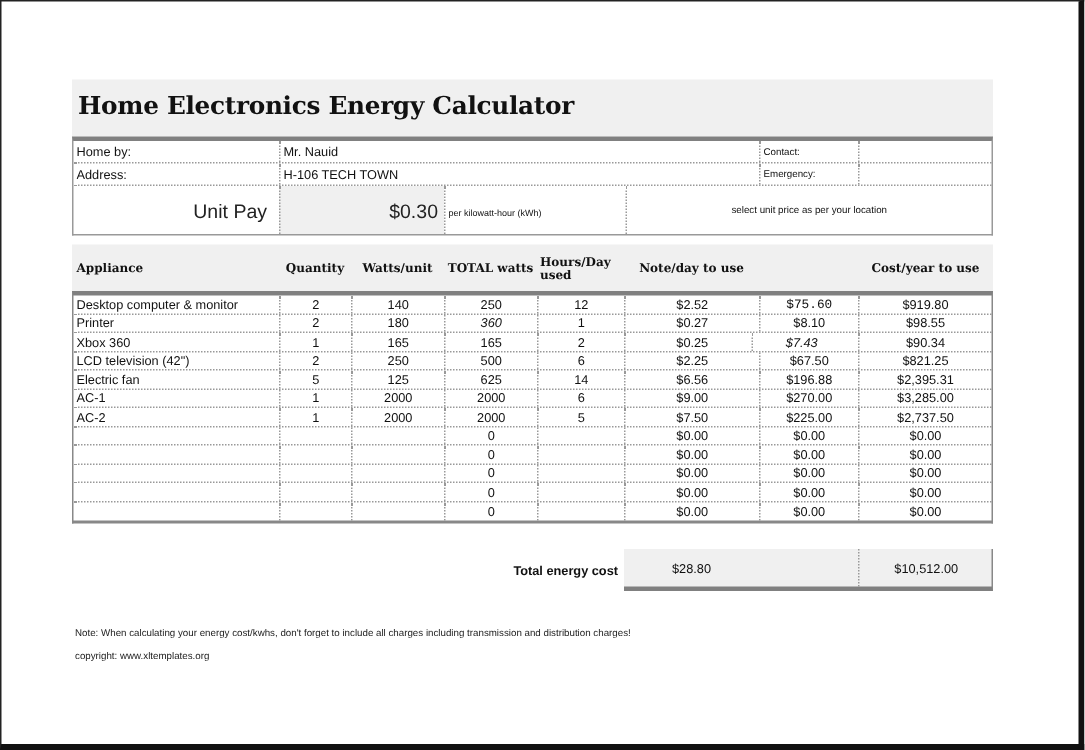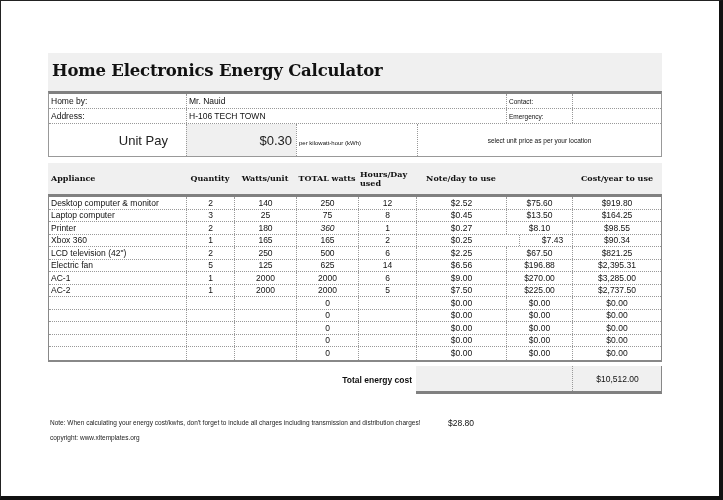--- a/index.html
+++ b/index.html
@@ -85,21 +85,21 @@
     <div class="cell vdot" style="left:457px;width:66px;padding-left:2px;font-size:6.5px;">Contact:</div>
     <div class="cell vdot" style="left:523px;width:89px;padding-left:2px;"></div>
   </div>
   <div class="info-row">
     <div class="cell" style="left:2px;width:136px;">Address:</div>
     <div class="cell vdot" style="left:137px;width:320px;padding-left:2px;">H-106 TECH TOWN</div>
     <div class="cell vdot" style="left:457px;width:66px;padding-left:2px;font-size:6.5px;">Emergency:</div>
     <div class="cell vdot" style="left:523px;width:89px;padding-left:2px;"></div>
   </div>
   <div class="info-row pay">
-    <div class="cell" style="left:0;width:137px;justify-content:flex-end;padding-right:18px;font-size:13px;color:#222;">Unit Pay</div>
+    <div class="cell" style="left:0;width:137px;justify-content:flex-end;padding-right:8px;font-size:13px;color:#222;">Unit Pay</div>
     <div class="cell vdot" style="left:137px;width:110px;justify-content:flex-end;padding-right:4px;font-size:13px;background:#f0f0f0;color:#222;">$0.30</div>
     <div class="cell vdot" style="left:247px;width:121px;padding-left:2px;font-size:6px;padding-top:6px;">per kilowatt-hour (kWh)</div>
     <div class="cell vdot" style="left:368px;width:244px;justify-content:center;font-size:6.5px;">select unit price as per your location</div>
   </div>
 </div>
 
 <div class="thead">
   <div class="th" style="left:3px;width:134px;">Appliance</div>
   <div class="th" style="left:138px;width:48px;justify-content:center;">Quantity</div>
   <div class="th" style="left:186px;width:62px;justify-content:center;">Watts/unit</div>
@@ -113,51 +113,41 @@
 </div>
 
 <div class="tbody" id="tbody">
     <div class="tr">
       <div class="td left" style="left: 0px; width: 137px;">Desktop computer &amp; monitor</div>
       <div class="td vdot" style="left: 137px; width: 48px;">2</div>
       <div class="td vdot" style="left: 185px; width: 62px;">140</div>
       <div class="td vdot" style="left: 247px; width: 62px;">250</div>
       <div class="td vdot" style="left: 309px; width: 58px;">12</div>
       <div class="td vdot" style="left: 367px; width: 90px;">$2.52</div>
-      <div class="td vdot" style="left: 457px; width: 66px;">$75.60</div>
+      <div class="td vdot" style="left: 457px; width: 66px; font-family: Liberation Mono, monospace;">$75.60</div>
       <div class="td vdot" style="left: 523px; width: 89px;">$919.80</div>
-    </div>
-    <div class="tr">
-      <div class="td left" style="left: 0px; width: 137px;">Laptop computer</div>
-      <div class="td vdot" style="left: 137px; width: 48px;">3</div>
-      <div class="td vdot" style="left: 185px; width: 62px;">25</div>
-      <div class="td vdot" style="left: 247px; width: 62px;">75</div>
-      <div class="td vdot" style="left: 309px; width: 58px;">8</div>
-      <div class="td vdot" style="left: 367px; width: 90px;">$0.45</div>
-      <div class="td vdot" style="left: 457px; width: 66px;">$13.50</div>
-      <div class="td vdot" style="left: 523px; width: 89px;">$164.25</div>
     </div>
     <div class="tr">
       <div class="td left" style="left: 0px; width: 137px;">Printer</div>
       <div class="td vdot" style="left: 137px; width: 48px;">2</div>
       <div class="td vdot" style="left: 185px; width: 62px;">180</div>
       <div class="td vdot" style="left: 247px; width: 62px; font-style: italic;">360</div>
       <div class="td vdot" style="left: 309px; width: 58px;">1</div>
       <div class="td vdot" style="left: 367px; width: 90px;">$0.27</div>
       <div class="td vdot" style="left: 457px; width: 66px;">$8.10</div>
       <div class="td vdot" style="left: 523px; width: 89px;">$98.55</div>
     </div>
     <div class="tr">
       <div class="td left" style="left: 0px; width: 137px;">Xbox 360</div>
       <div class="td vdot" style="left: 137px; width: 48px;">1</div>
       <div class="td vdot" style="left: 185px; width: 62px;">165</div>
       <div class="td vdot" style="left: 247px; width: 62px;">165</div>
       <div class="td vdot" style="left: 309px; width: 58px;">2</div>
       <div class="td vdot" style="left: 367px; width: 90px;">$0.25</div>
-      <div class="td vdot" style="left: 470px; width: 66px;">$7.43</div>
+      <div class="td vdot" style="left: 452px; width: 66px; font-style: italic;">$7.43</div>
       <div class="td vdot" style="left: 523px; width: 89px;">$90.34</div>
     </div>
     <div class="tr">
       <div class="td left" style="left: 0px; width: 137px;">LCD television (42")</div>
       <div class="td vdot" style="left: 137px; width: 48px;">2</div>
       <div class="td vdot" style="left: 185px; width: 62px;">250</div>
       <div class="td vdot" style="left: 247px; width: 62px;">500</div>
       <div class="td vdot" style="left: 309px; width: 58px;">6</div>
       <div class="td vdot" style="left: 367px; width: 90px;">$2.25</div>
       <div class="td vdot" style="left: 457px; width: 66px;">$67.50</div>
@@ -241,19 +231,19 @@
       <div class="td vdot" style="left: 309px; width: 58px;"></div>
       <div class="td vdot" style="left: 367px; width: 90px;">$0.00</div>
       <div class="td vdot" style="left: 457px; width: 66px;">$0.00</div>
       <div class="td vdot" style="left: 523px; width: 89px;">$0.00</div>
     </div>
   </div>
 
 <div class="totals">
   <div class="label">Total energy cost</div>
   <div class="box">
-    <div class="tv" style="left:0;width:90px;margin-top:44px;">$28.80</div>
+    <div class="tv" style="left:0;width:90px;">$28.80</div>
     <div class="tv vdot" style="left:156px;width:90px;">$10,512.00</div>
   </div>
 </div>
 
 <div class="note">Note: When calculating your energy cost/kwhs, don't forget to include all charges including transmission and distribution charges!</div>
 <div class="copy">copyright: www.xltemplates.org</div>
 
 </body></html>

